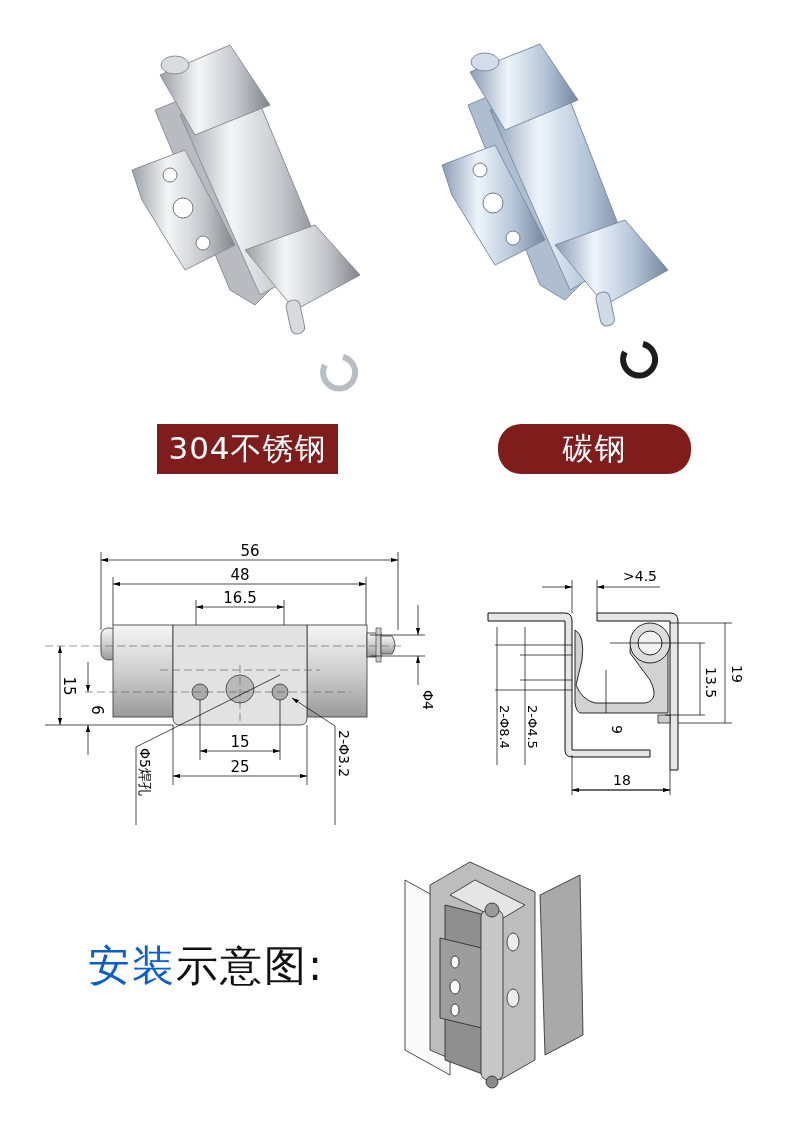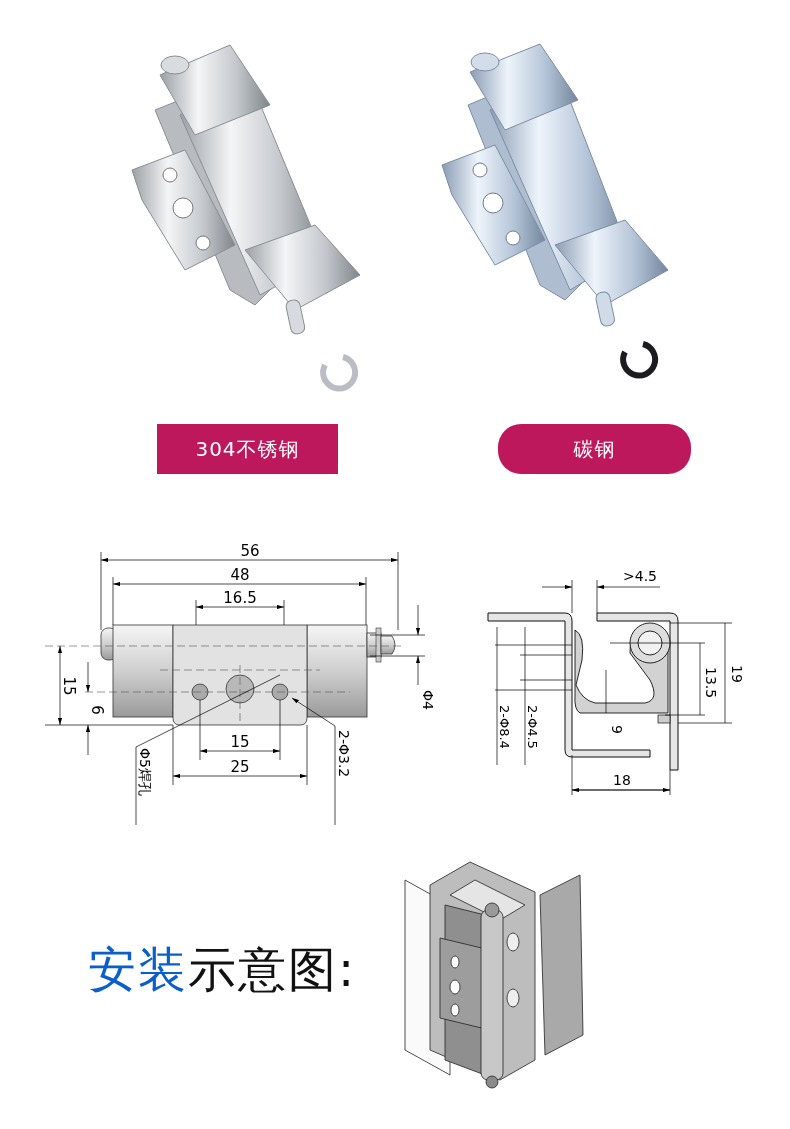--- a/index.html
+++ b/index.html
@@ -1,22 +1,22 @@
 <!DOCTYPE html>
 <html><head>
 <meta charset="utf-8">
 <style>
   * { margin:0; padding:0; box-sizing:border-box; }
   body { width:790px; height:1129px; background:#ffffff; position:relative; overflow:hidden;
          font-family:"DejaVu Sans", "Liberation Sans", sans-serif; }
   .abs { position:absolute; }
   .photo { position:absolute; }
-  .label-box { position:absolute; background:#be185d; color:#ffffff; font-size:20px;
+  .label-box { position:absolute; background:#7f1d1d; color:#ffffff; font-size:31px;
                display:flex; align-items:center; justify-content:center; height:50px; letter-spacing:1px; }
-  .install-title { position:absolute; left:88px; top:938px; font-size:48px; color:#111; letter-spacing:2px; }
+  .install-title { position:absolute; left:88px; top:938px; font-size:42px; color:#111; letter-spacing:2px; }
   .install-title .blue { color:#0a5fcb; }
   svg text { font-family:"DejaVu Sans", "Liberation Sans", sans-serif; }
 </style>
 </head>
 <body>
 
 <div class="photo" style="left:120px;top:30px;width:260px;height:380px;">
   <svg width="260" height="380" viewBox="0 0 260 380">
     <defs>
       <linearGradient id="g1" x1="0" x2="1" y1="0" y2="0">

